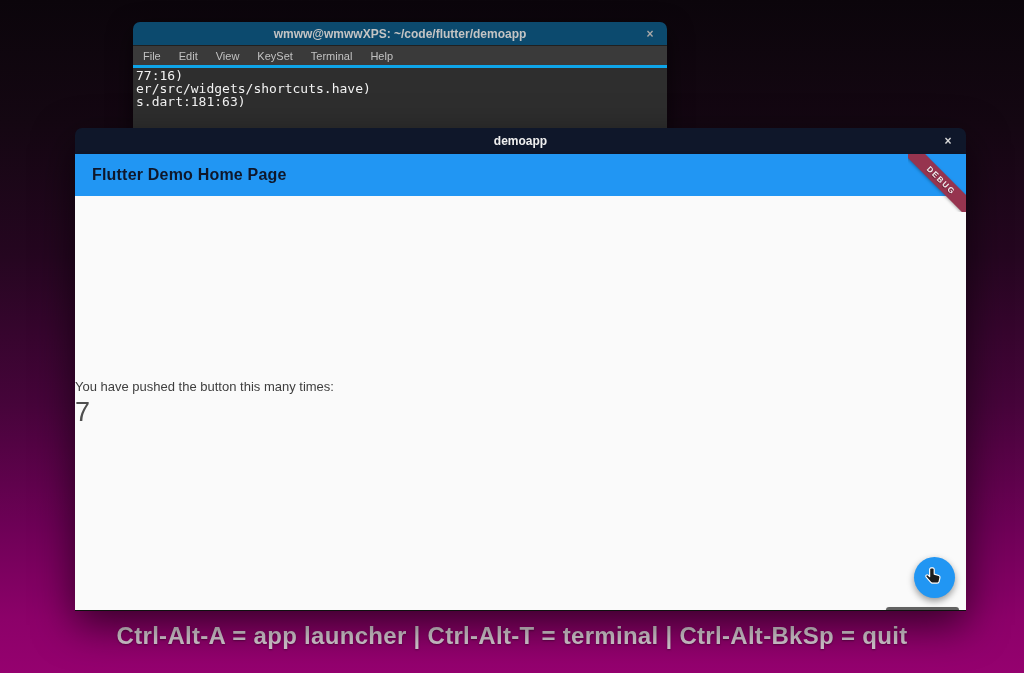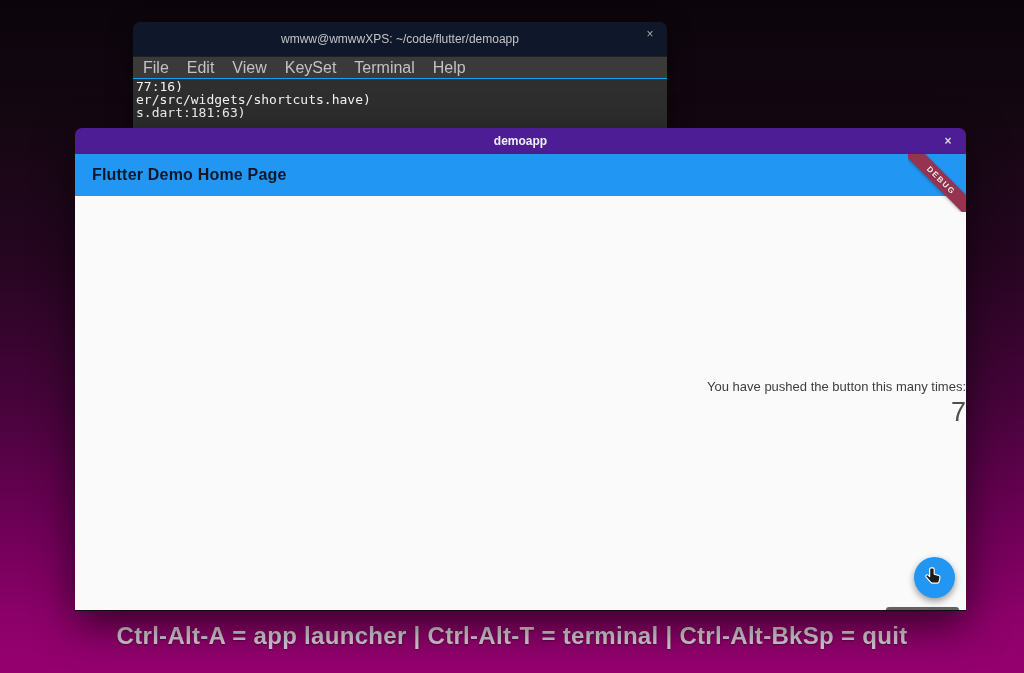--- a/index.html
+++ b/index.html
@@ -13,54 +13,54 @@
   }
 
   
   .terminal {
     position:absolute; left:133px; top:22px; width:534px; height:112px;
     border-radius:7px 7px 0 0; overflow:hidden;
     box-shadow:0 8px 24px rgba(0,0,0,.55);
     z-index:1;
   }
   .term-titlebar {
-    height:35px; background:#0f172a; color:#c4c4c4;
+    height:24px; background:#0c4a6e; color:#c4c4c4;
     display:flex; align-items:center; justify-content:center;
-    font-size:12px; font-weight:normal; position:relative;
+    font-size:12px; font-weight:bold; position:relative;
     border-bottom:1px solid #202020;
   }
   .term-close {
     position:absolute; right:9px; top:4px; width:16px; height:16px;
     color:#a8a8a8; font-size:12px; line-height:16px; text-align:center;
     cursor:pointer;
   }
   .term-menubar {
     height:22px; background:#3a3a3a; color:#c2c2c2;
-    display:flex; align-items:center; font-size:16px;
+    display:flex; align-items:center; font-size:11px;
     padding-left:10px; gap:18px;
-    border-bottom:1px solid #0ea5e9;
+    border-bottom:3px solid #0ea5e9;
   }
   .term-menu-item { cursor:pointer; }
   .term-body {
     height:100%; background:#2e2e2e; color:#f2f2f2;
     font-family:"DejaVu Sans Mono", monospace;
     font-size:13px; line-height:13.2px; padding:1px 3px;
   }
   .term-line { white-space:pre; }
 
   
   .appwin {
     position:absolute; left:75px; top:128px; width:891px; height:483px;
     border-radius:7px 7px 0 0; overflow:hidden;
     box-shadow:0 14px 40px rgba(0,0,0,.6);
     border-bottom:1px solid #101010;
     z-index:2;
   }
   .app-titlebar {
-    height:26px; background:#4c1d95; color:#efefef;
+    height:26px; background:#0f172a; color:#efefef;
     display:flex; align-items:center; justify-content:center;
     font-size:12px; font-weight:bold; position:relative;
   }
   .app-close {
     position:absolute; right:10px; top:5px; width:16px; height:16px;
     color:#d8d8d8; font-size:12px; line-height:16px; text-align:center;
     cursor:pointer;
   }
   .appbar {
     height:42px; display:flex; align-items:center;
@@ -80,21 +80,21 @@
     transform:rotate(45deg);
     text-align:center; font-size:8px; font-weight:bold;
     letter-spacing:1.5px; color:rgba(255,255,255,.92);
     padding:3px 0; box-shadow:0 1px 3px rgba(0,0,0,.3);
     text-shadow:0 1px 1px rgba(0,0,0,.4);
   }
 
   
   .center-col {
     position:absolute; inset:0;
-    display:flex; flex-direction:column; align-items:flex-end; justify-content:center;
+    display:flex; flex-direction:column; align-items:flex-start; justify-content:center;
     gap:3px;
   }
   .push-text { font-size:13px; color:#3e3e3e; }
   .count-num { font-size:27px; font-weight:400; color:#4f4f4f; }
 
   
   .tooltip {
     position:absolute; right:7px; top:411px; height:22px;
     background:rgba(92,92,92,.96); border-radius:3px;
     color:#fff; font-size:12px; padding:3px 10px 0;

